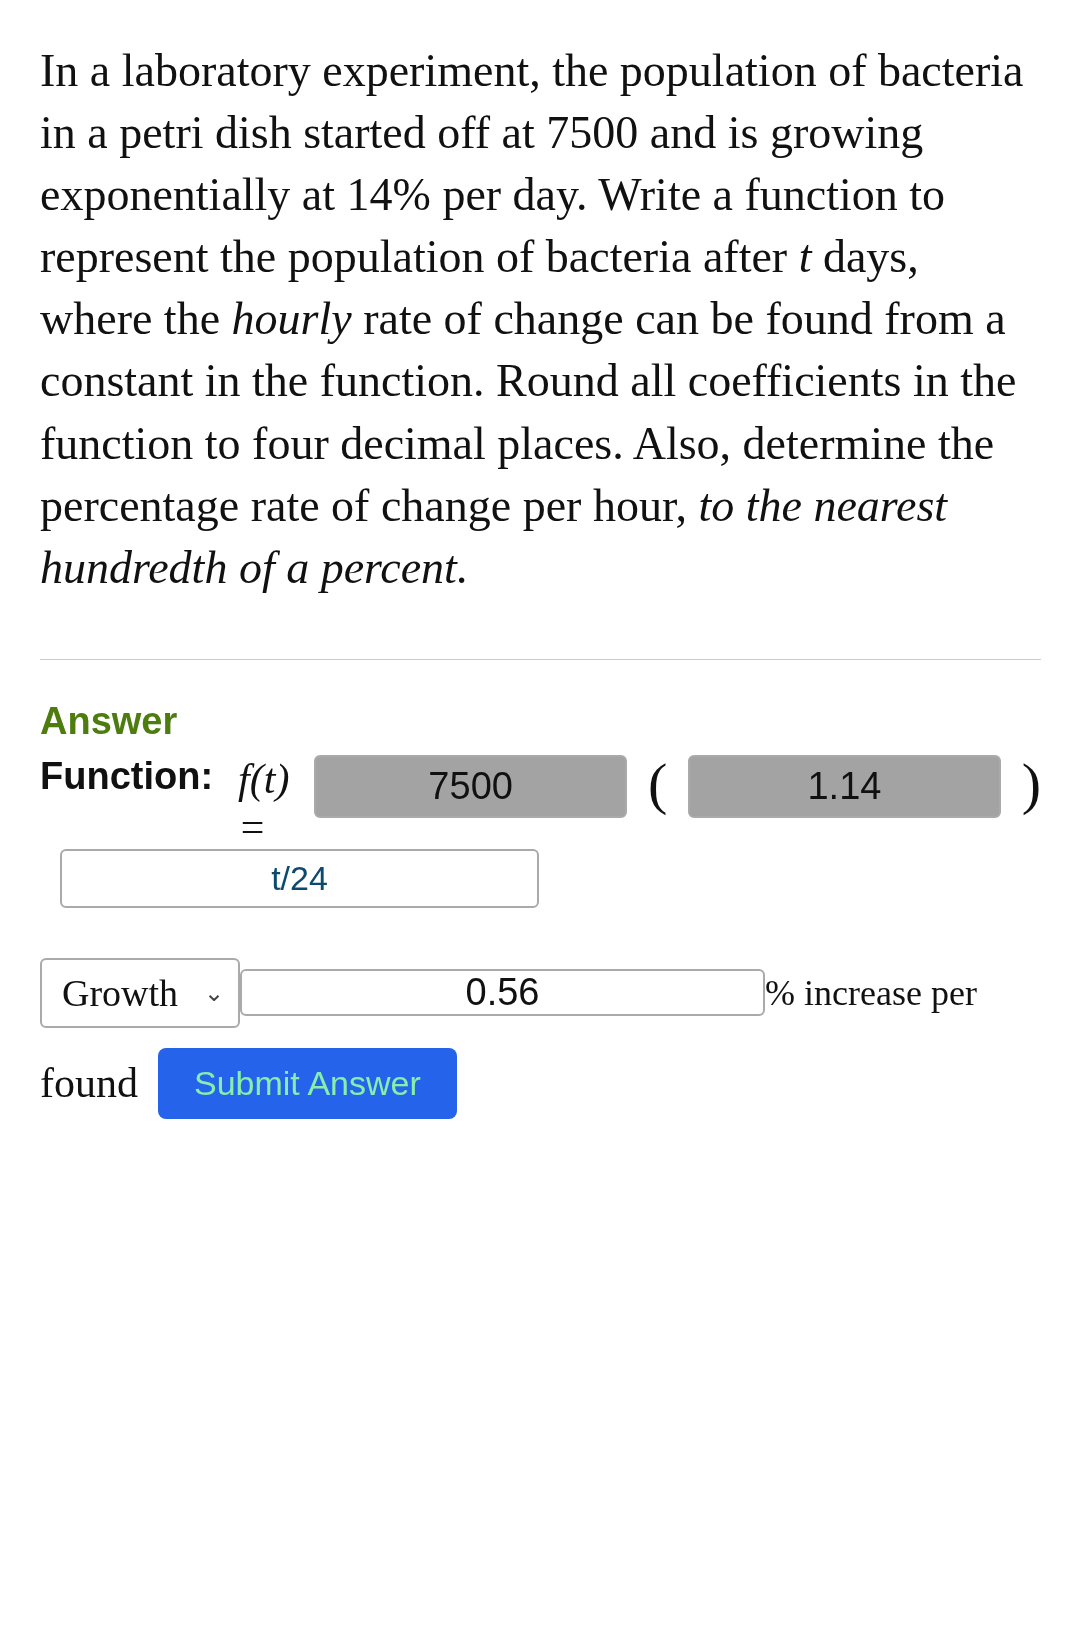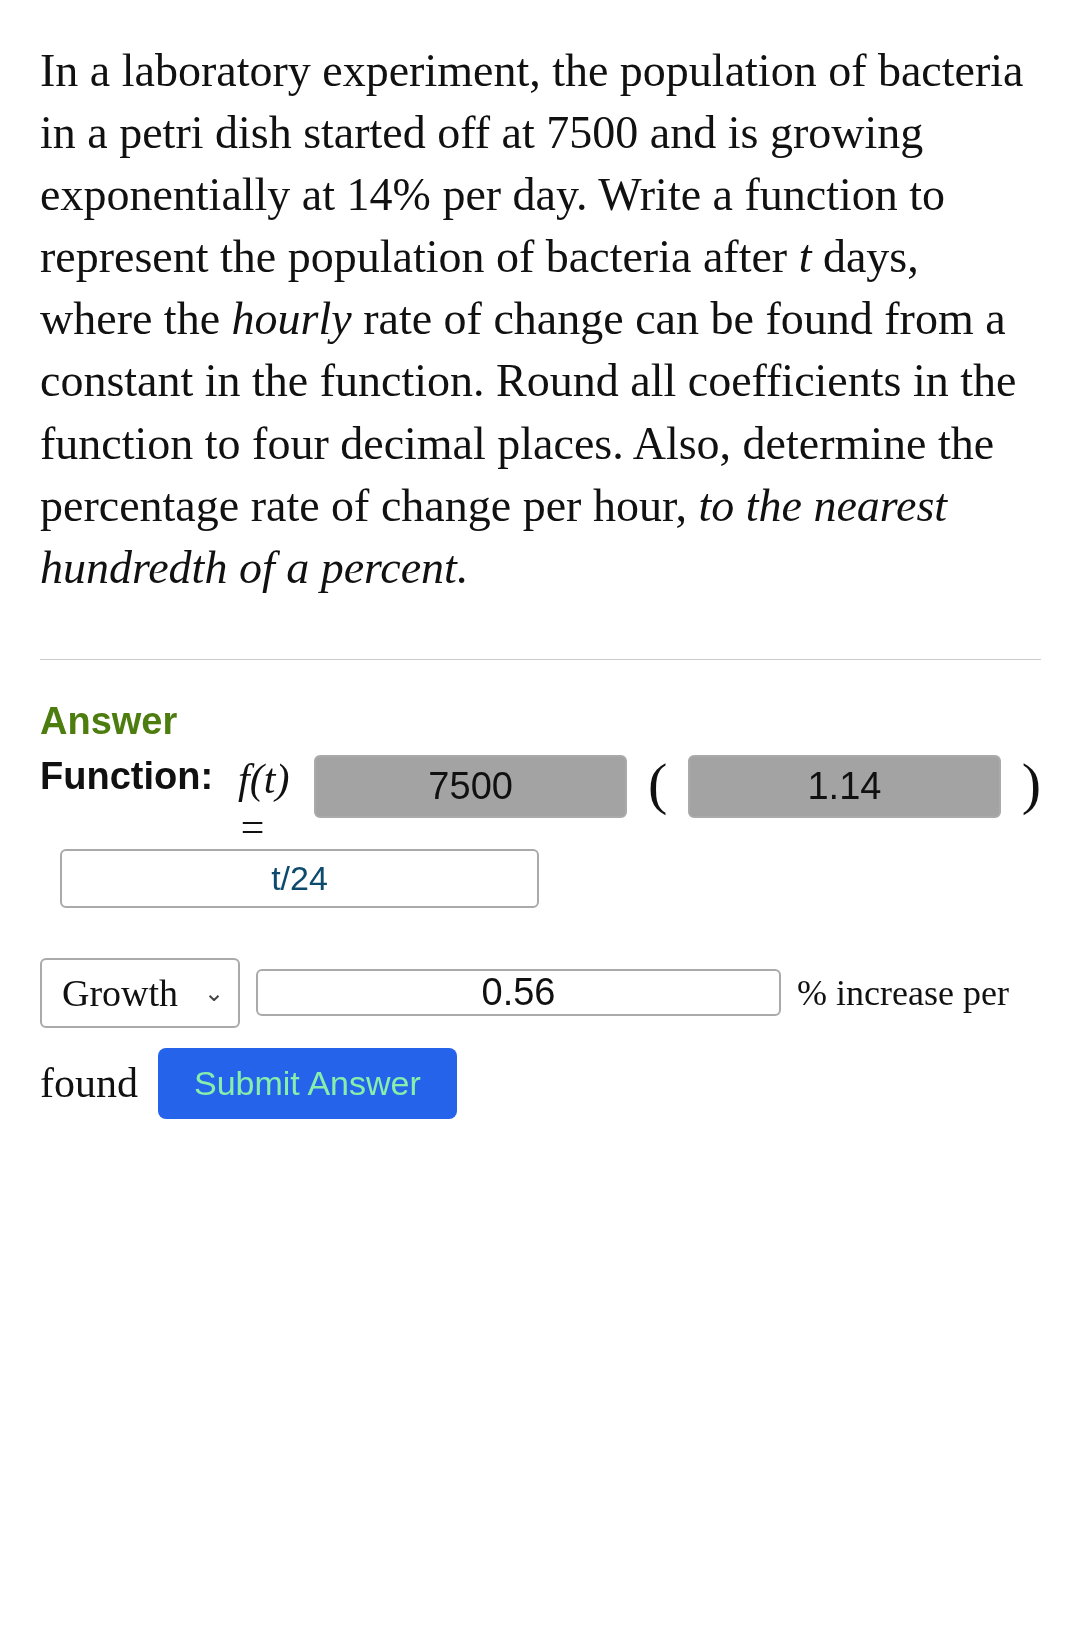--- a/index.html
+++ b/index.html
@@ -83,21 +83,20 @@
       color: #0c4a6e;
       background: #ffffff;
       text-align: center;
       min-width: 120px;
     }
 
     .bottom-row {
       display: flex;
       align-items: center;
       flex-wrap: wrap;
-      gap: 16px;
       margin-top: 20px;
     }
 
     .dropdown-wrapper {
       position: relative;
       display: inline-block;
     }
 
     .growth-select {
       appearance: none;

